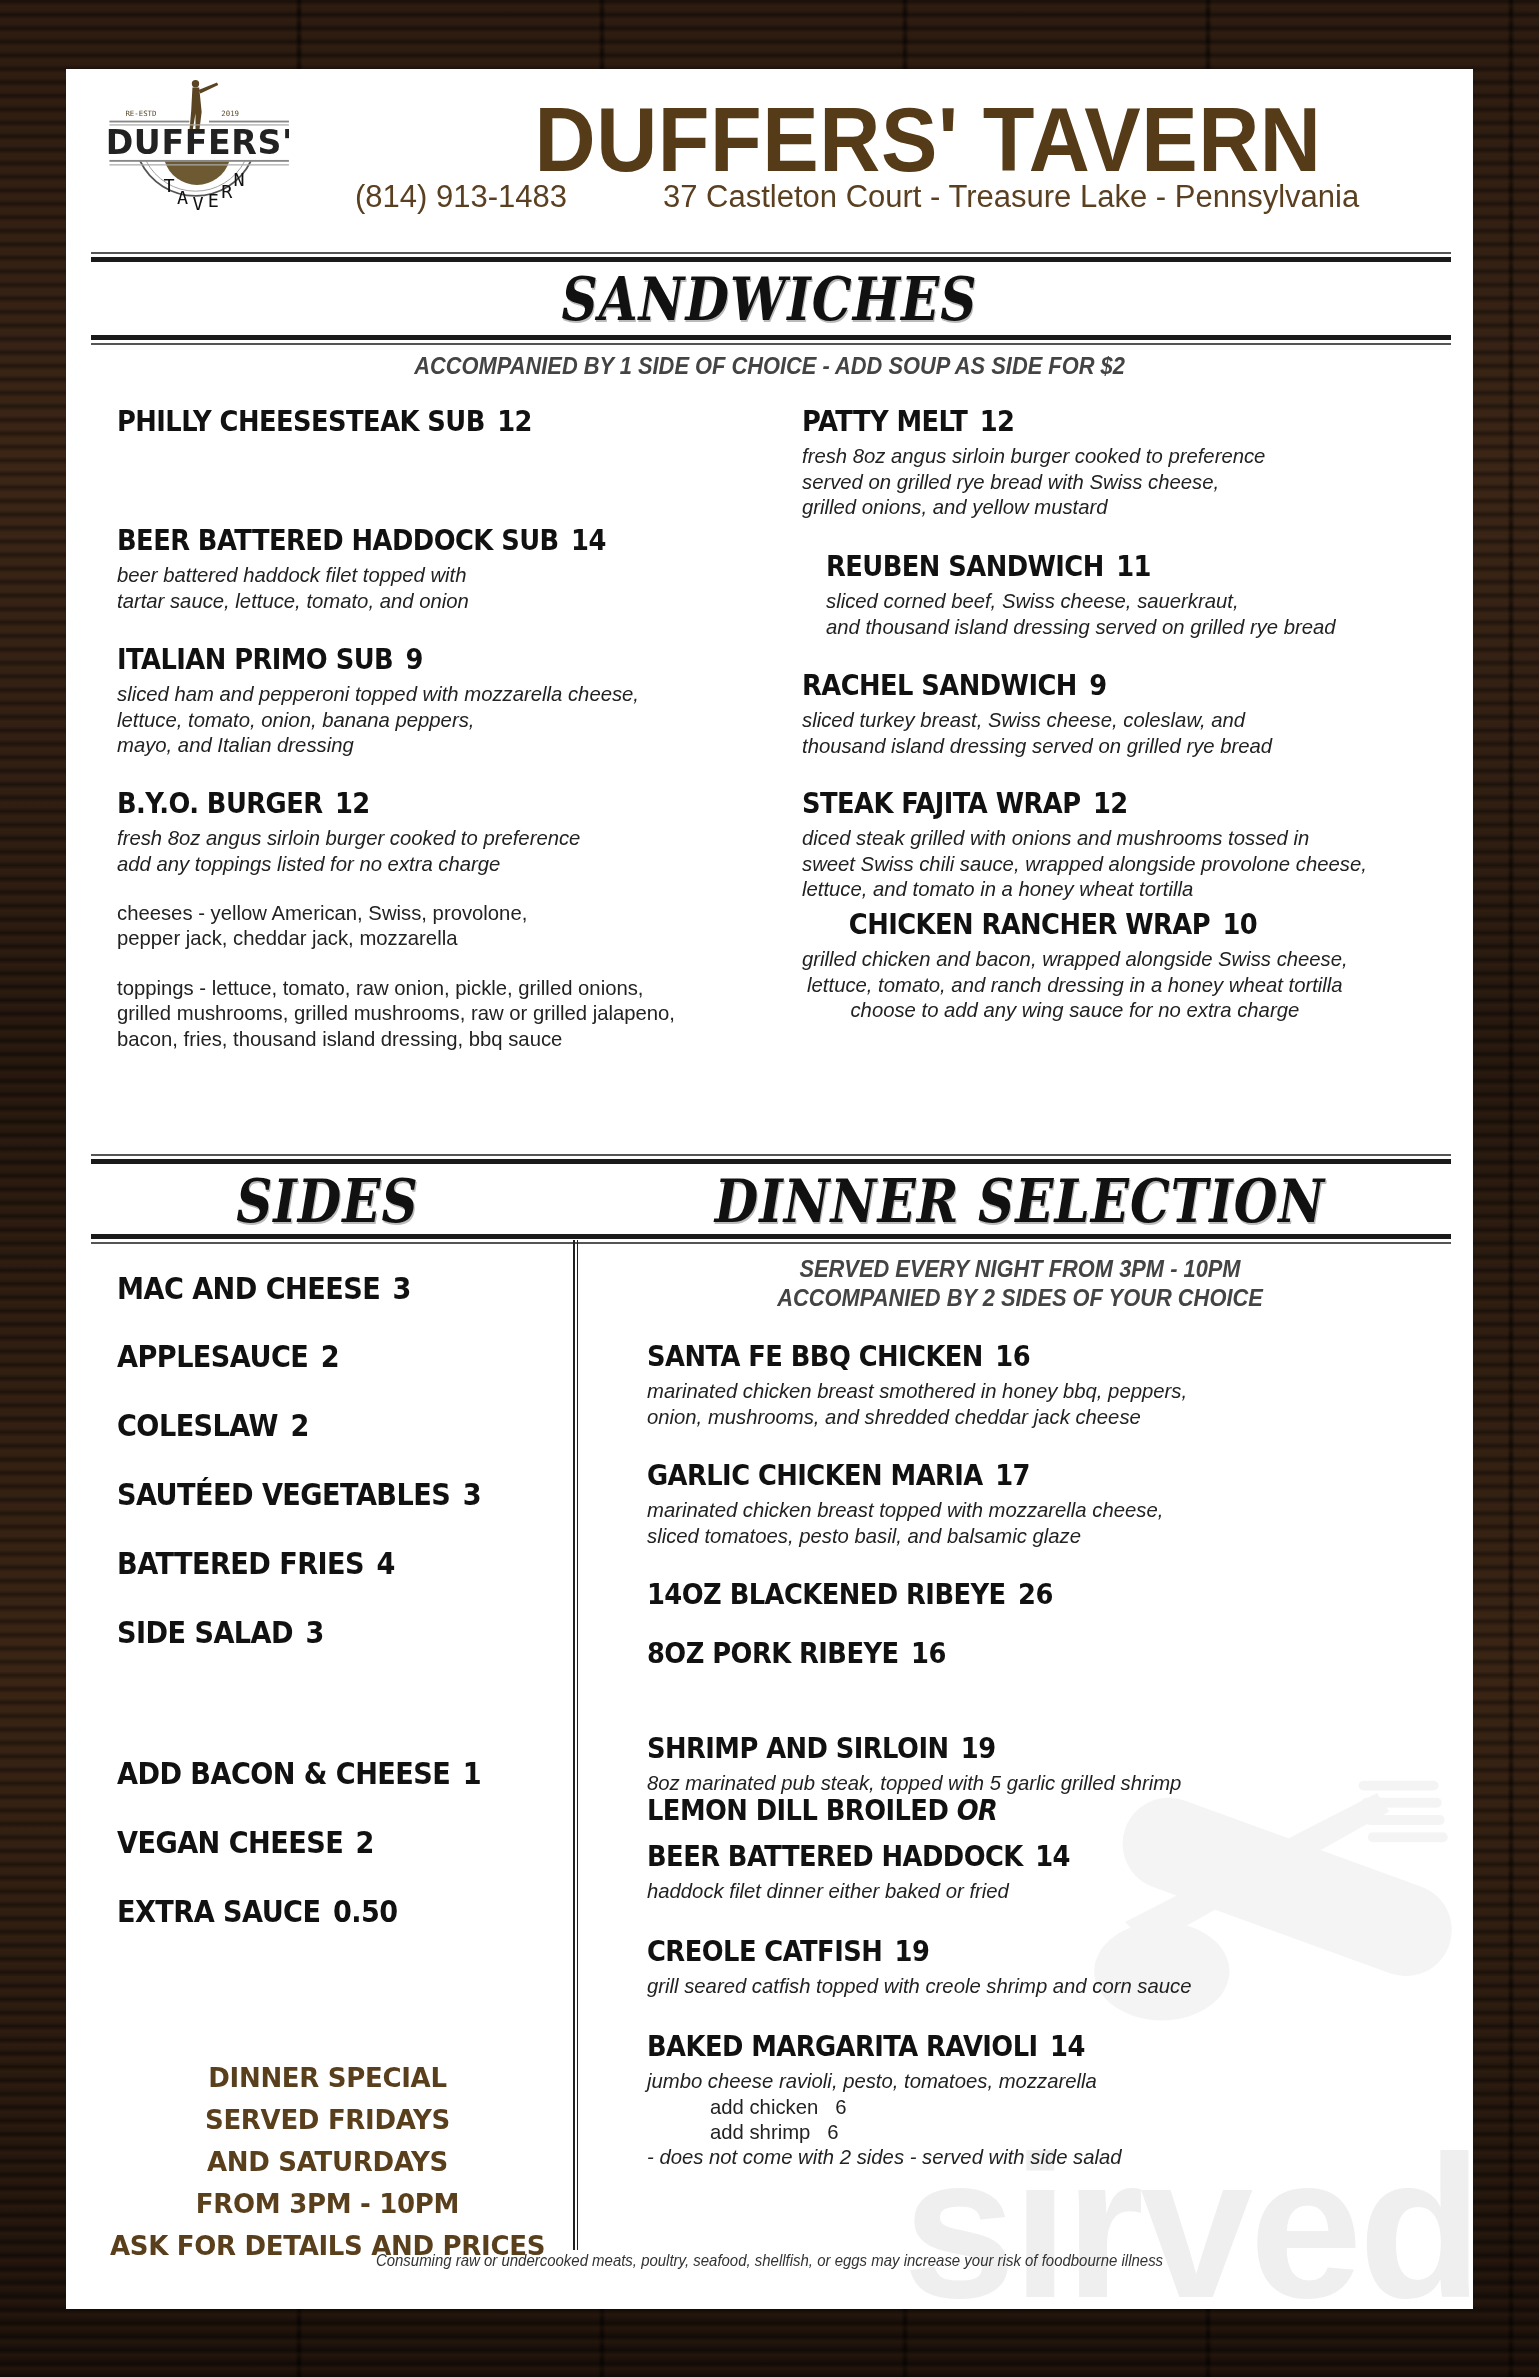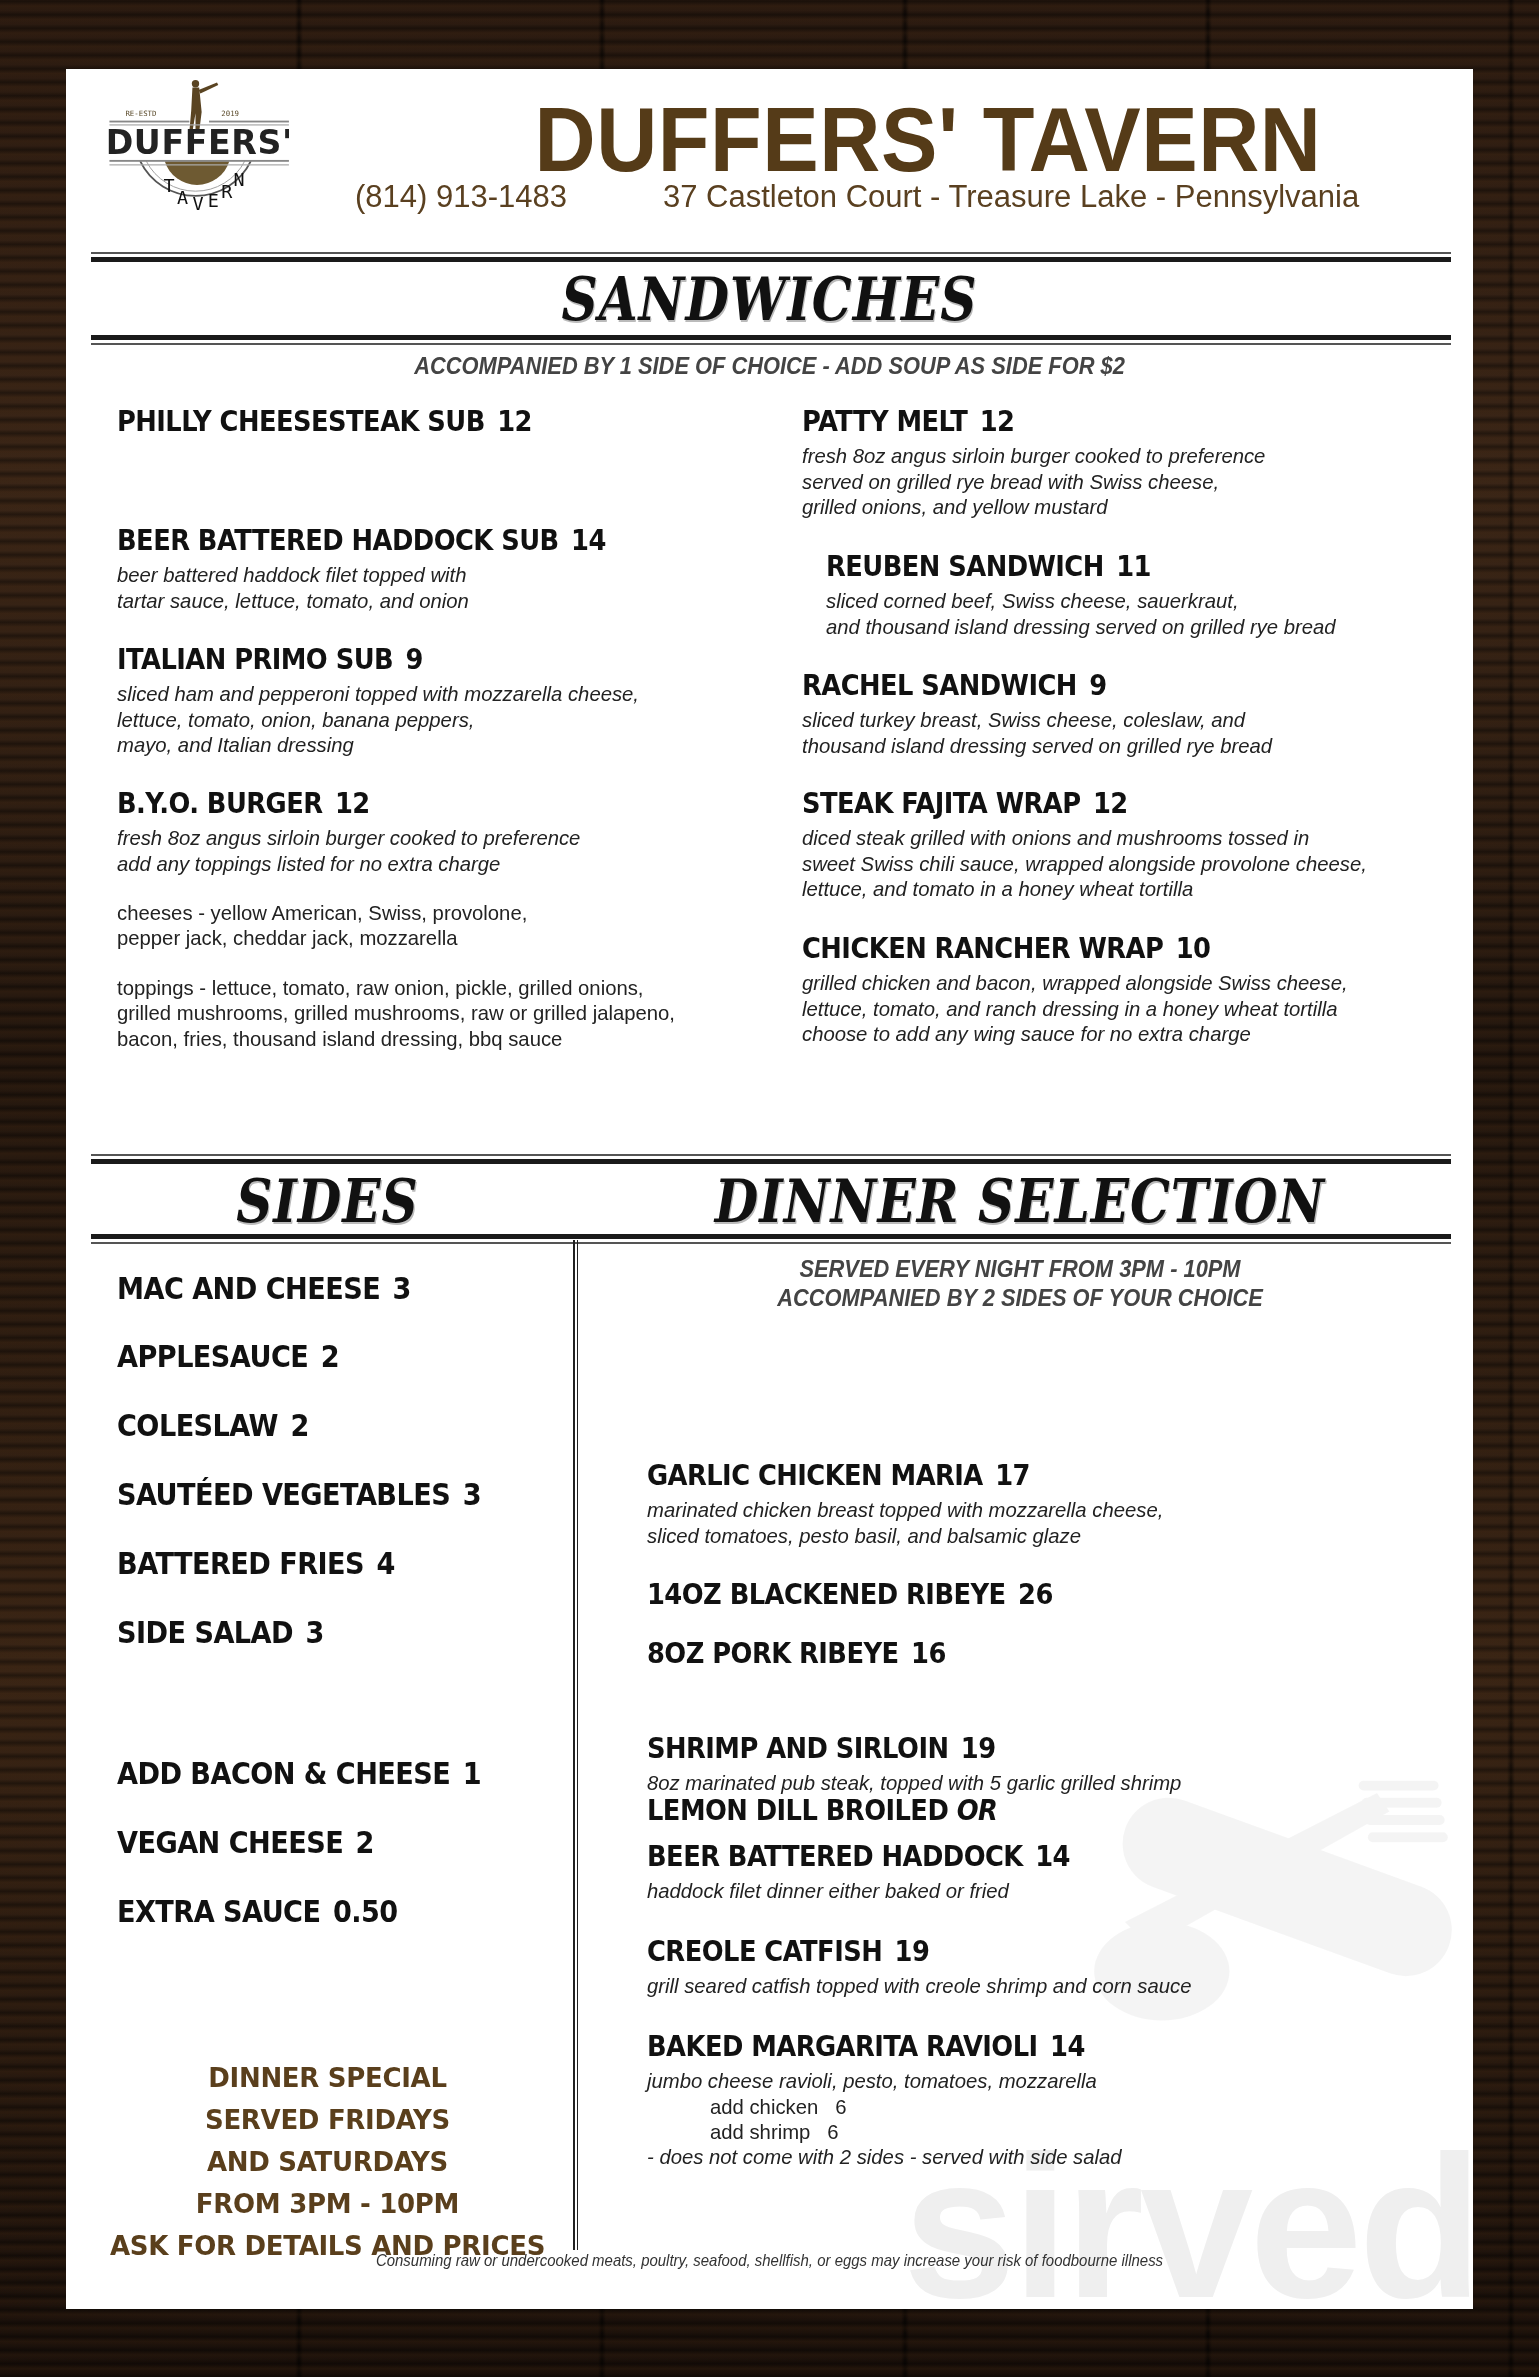--- a/index.html
+++ b/index.html
@@ -192,21 +192,21 @@
     <div class="item-name"><span>RACHEL SANDWICH</span><span class="price">9</span></div>
     <div class="item-desc">sliced turkey breast, Swiss cheese, coleslaw, and
 thousand island dressing served on grilled rye bread</div>
   </div>
   <div class="item" style="left:736px; top:719px;">
     <div class="item-name"><span>STEAK FAJITA WRAP</span><span class="price">12</span></div>
     <div class="item-desc">diced steak grilled with onions and mushrooms tossed in
 sweet Swiss chili sauce, wrapped alongside provolone cheese,
 lettuce, and tomato in a honey wheat tortilla</div>
   </div>
-  <div class="item" style="left:736px; top:864px;">
+  <div class="item" style="left:736px; top:840px;text-align:center;">
     <div class="item-name"><span>CHICKEN RANCHER WRAP</span><span class="price">10</span></div>
     <div class="item-desc">grilled chicken and bacon, wrapped alongside Swiss cheese,
 lettuce, tomato, and ranch dressing in a honey wheat tortilla
 choose to add any wing sauce for no extra charge</div>
   </div>
 
   <div class="rule" style="top:1085px;">
     <div class="thin"></div>
       <div class="gap"></div>
       <div class="thick"></div>
@@ -256,20 +256,25 @@
     <div>DINNER SPECIAL</div>
     <div>SERVED FRIDAYS</div>
     <div>AND SATURDAYS</div>
     <div>FROM 3PM - 10PM</div>
     <div>ASK FOR DETAILS AND PRICES</div>
   </div>
 
   <div class="subhead" style="left:523px; width:862px; top:1187px;">SERVED EVERY NIGHT FROM 3PM - 10PM</div>
   <div class="subhead" style="left:523px; width:862px; top:1216px;">ACCOMPANIED BY 2 SIDES OF YOUR CHOICE</div>
 
+  <div class="item" style="left:581px; top:1272px;">
+    <div class="item-name"><span>SANTA FE BBQ CHICKEN</span><span class="price">16</span></div>
+    <div class="item-desc">marinated chicken breast smothered in honey bbq, peppers,
+onion, mushrooms, and shredded cheddar jack cheese</div>
+  </div>
   <div class="item" style="left:581px; top:1391px;">
     <div class="item-name"><span>GARLIC CHICKEN MARIA</span><span class="price">17</span></div>
     <div class="item-desc">marinated chicken breast topped with mozzarella cheese,
 sliced tomatoes, pesto basil, and balsamic glaze</div>
   </div>
   <div class="item" style="left:581px; top:1510px;">
     <div class="item-name"><span>14OZ BLACKENED RIBEYE</span><span class="price">26</span></div>
   </div>
   <div class="item" style="left:581px; top:1569px;">
     <div class="item-name"><span>8OZ PORK RIBEYE</span><span class="price">16</span></div>

